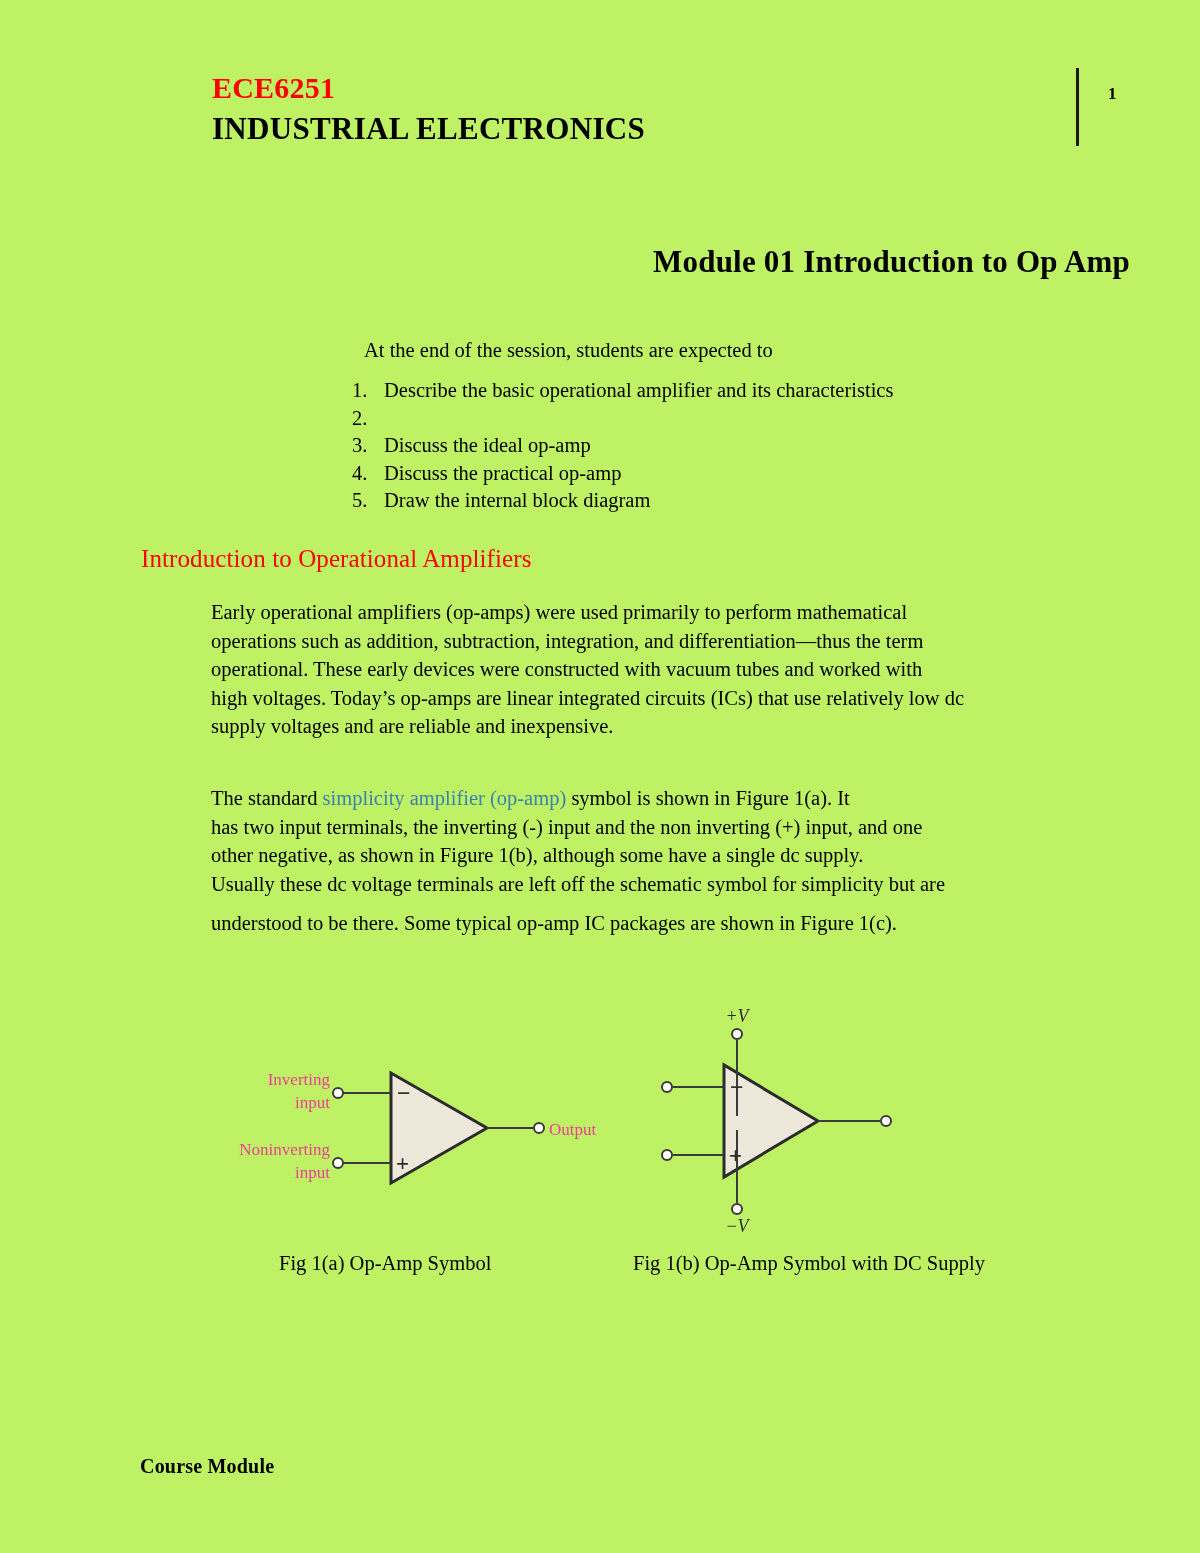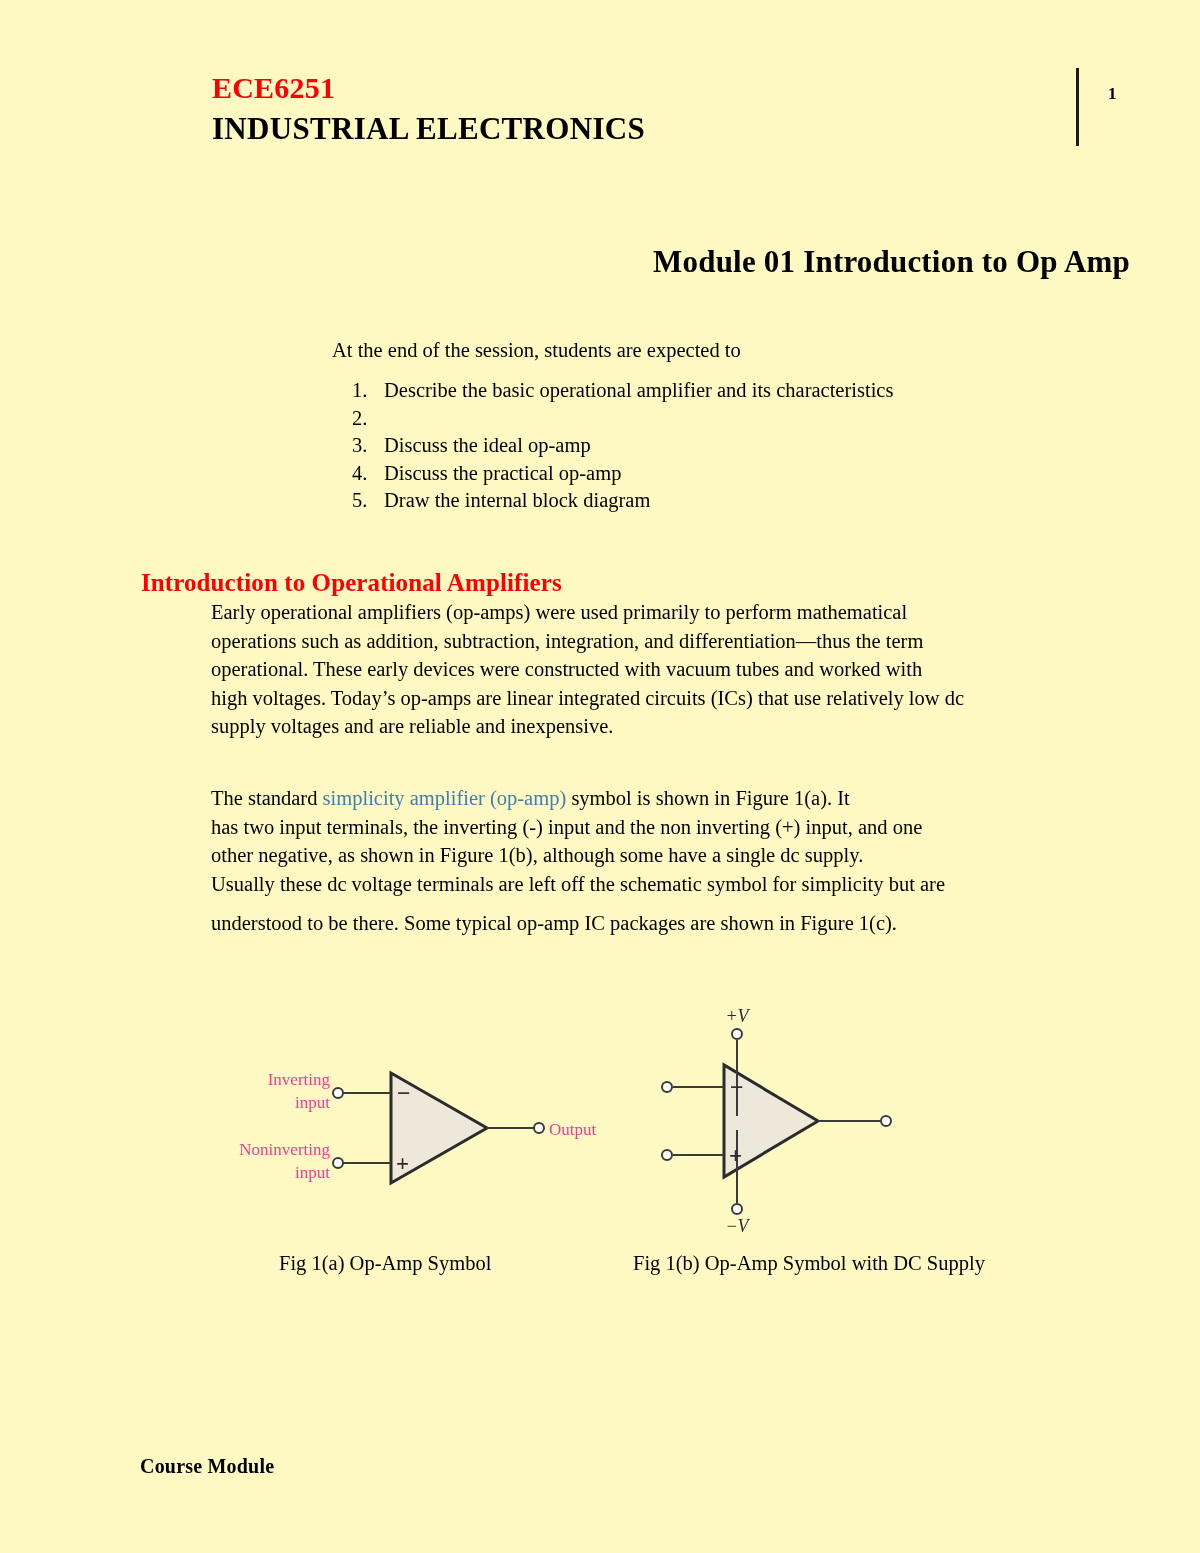--- a/index.html
+++ b/index.html
@@ -9,21 +9,21 @@
     background: #ffffff;
   }
   body {
     font-family: "Liberation Serif", "DejaVu Serif", serif;
     color: #000000;
   }
   #page {
     position: relative;
     width: 1200px;
     height: 1553px;
-    background: #fef9c3;
+    background: #bef264;
     overflow: hidden;
   }
 
   
   #header {
     position: absolute;
     left: 0;
     top: 0;
     width: 1200px;
     height: 165px;
@@ -75,21 +75,21 @@
     text-align: right;
     font-size: 31px;
     font-weight: bold;
     letter-spacing: 0.2px;
     line-height: 1.2;
   }
 
   
   #objectives-intro {
     position: absolute;
-    left: 332px;
+    left: 364px;
     top: 337px;
     font-size: 20.5px;
     line-height: 1.35;
     white-space: nowrap;
   }
   #objectives-list {
     position: absolute;
     left: 352px;
     top: 377px;
     margin: 0;
@@ -107,25 +107,24 @@
     width: 32px;
     flex: 0 0 32px;
   }
 
   
   #section-heading {
     position: absolute;
     left: 141px;
     top: 544px;
     font-size: 25px;
-    font-weight: bold;
+    font-weight: normal;
     color: #FF0000;
     letter-spacing: 0.1px;
     line-height: 1.2;
-    margin-top: 24px;
   }
 
   
   .body-para {
     position: absolute;
     font-size: 20.5px;
     line-height: 28.5px;
     color: #000000;
   }
   #para-1 {

